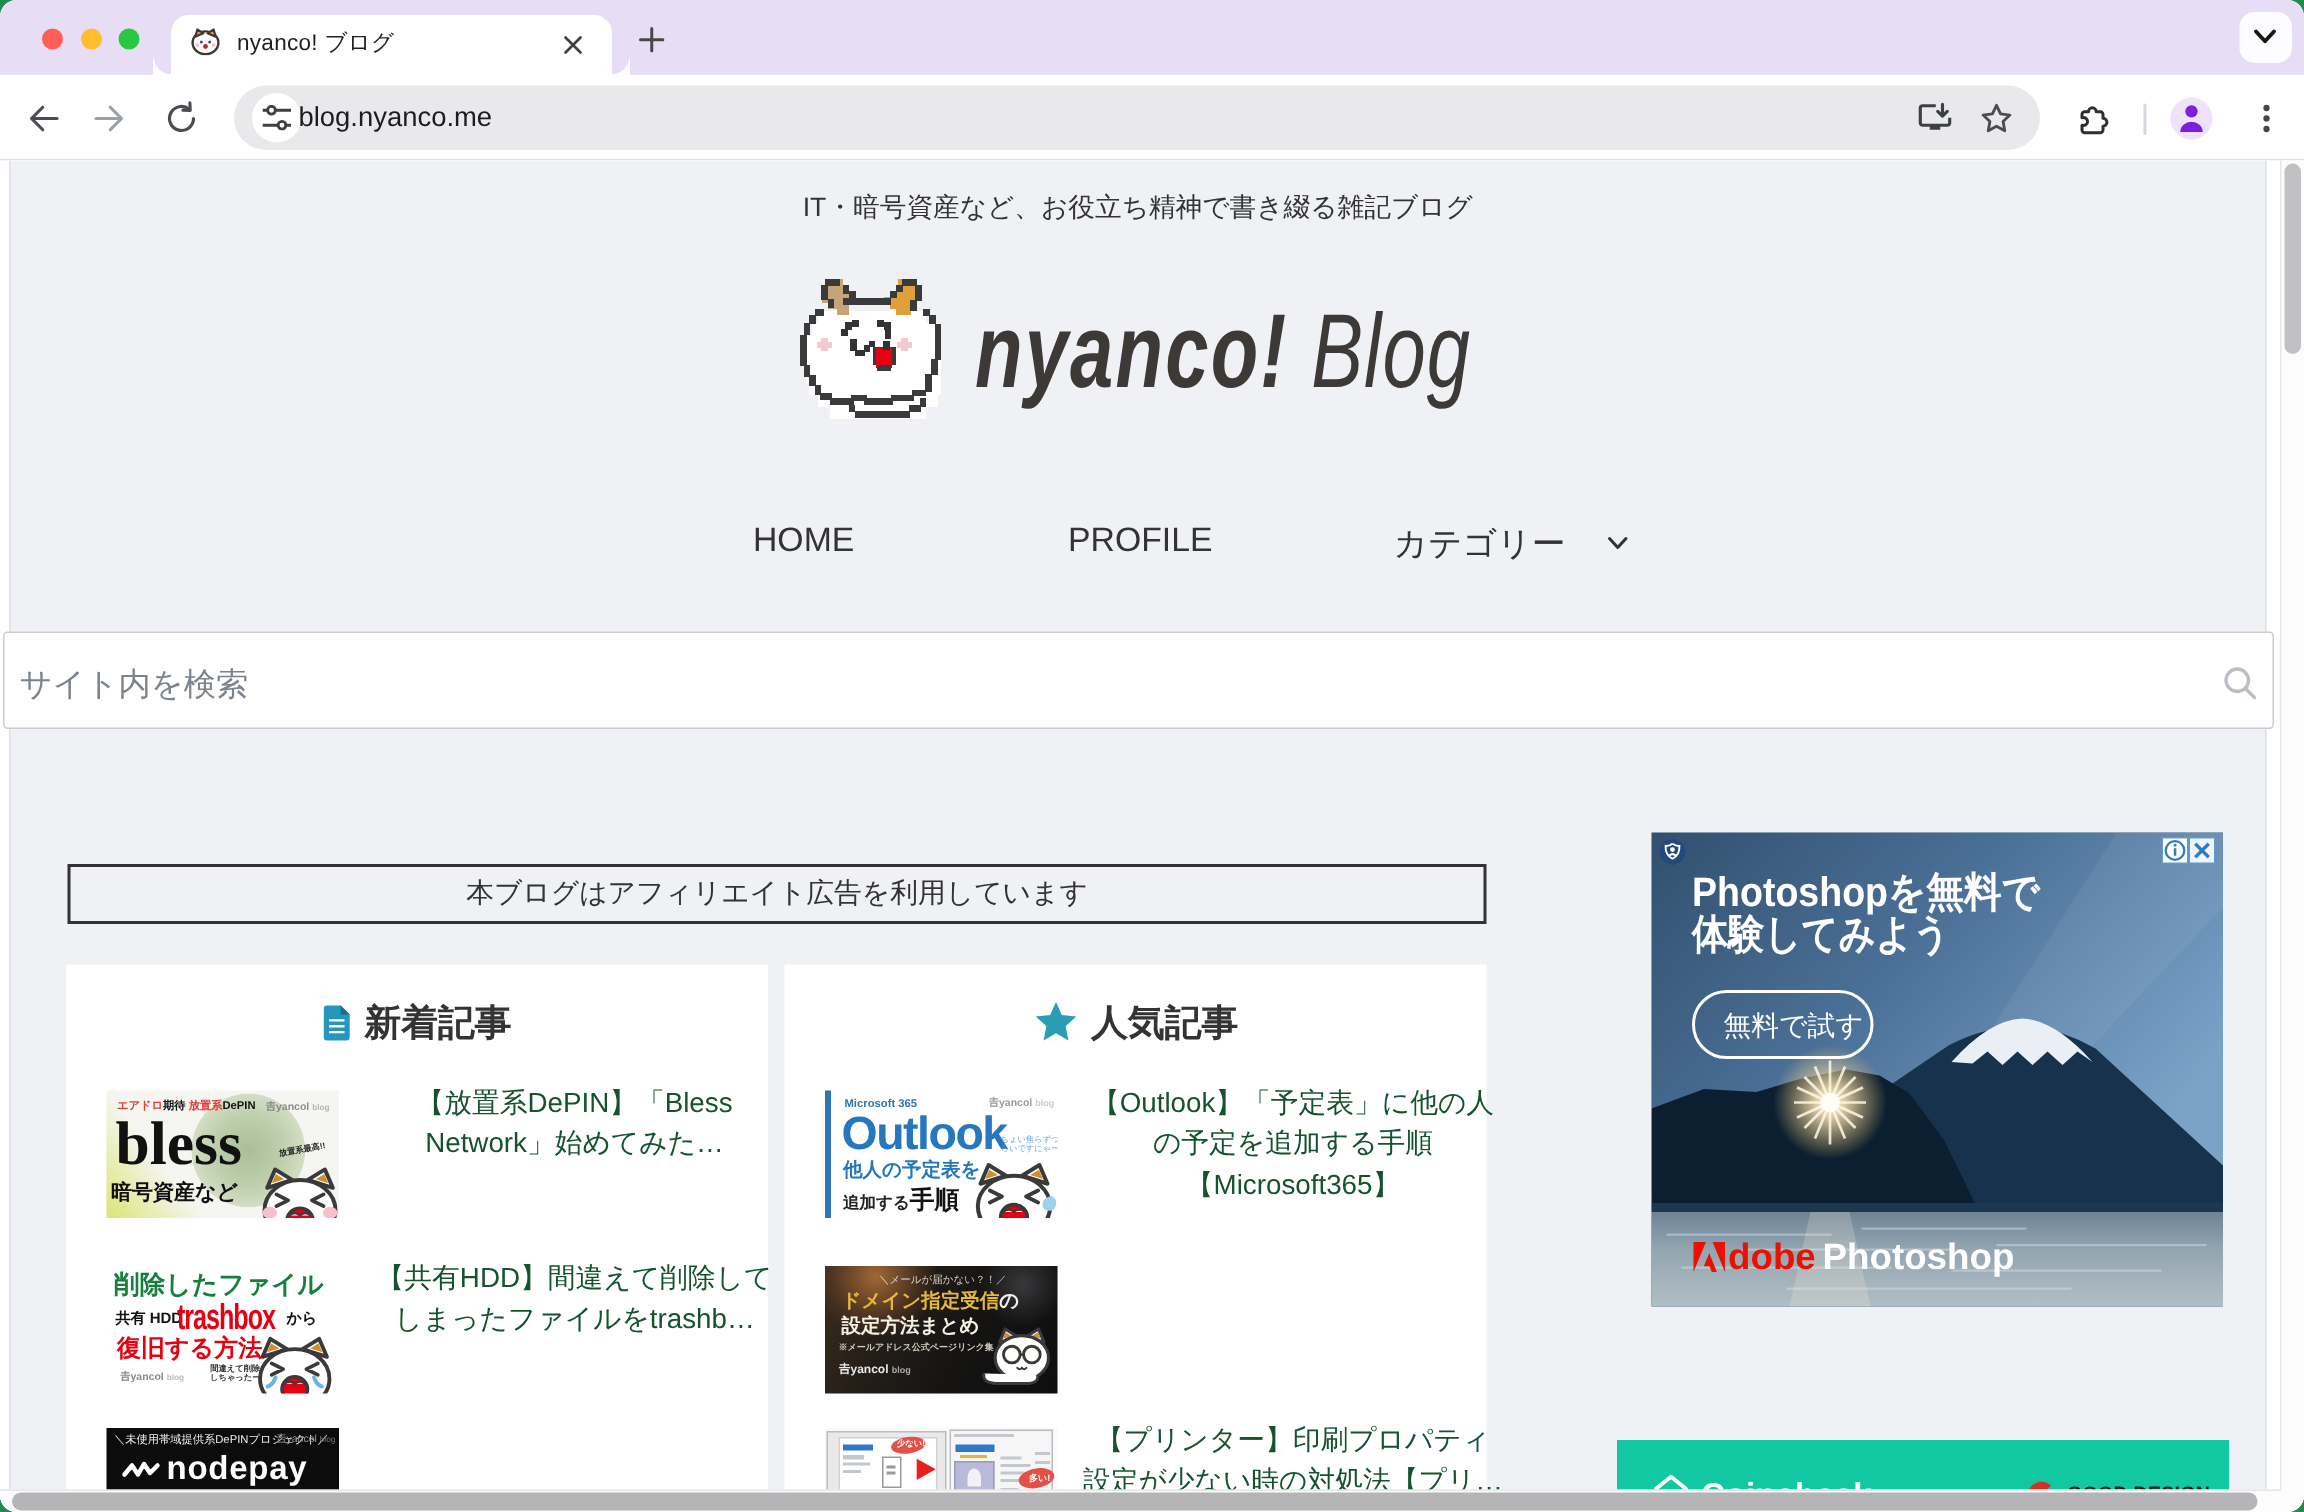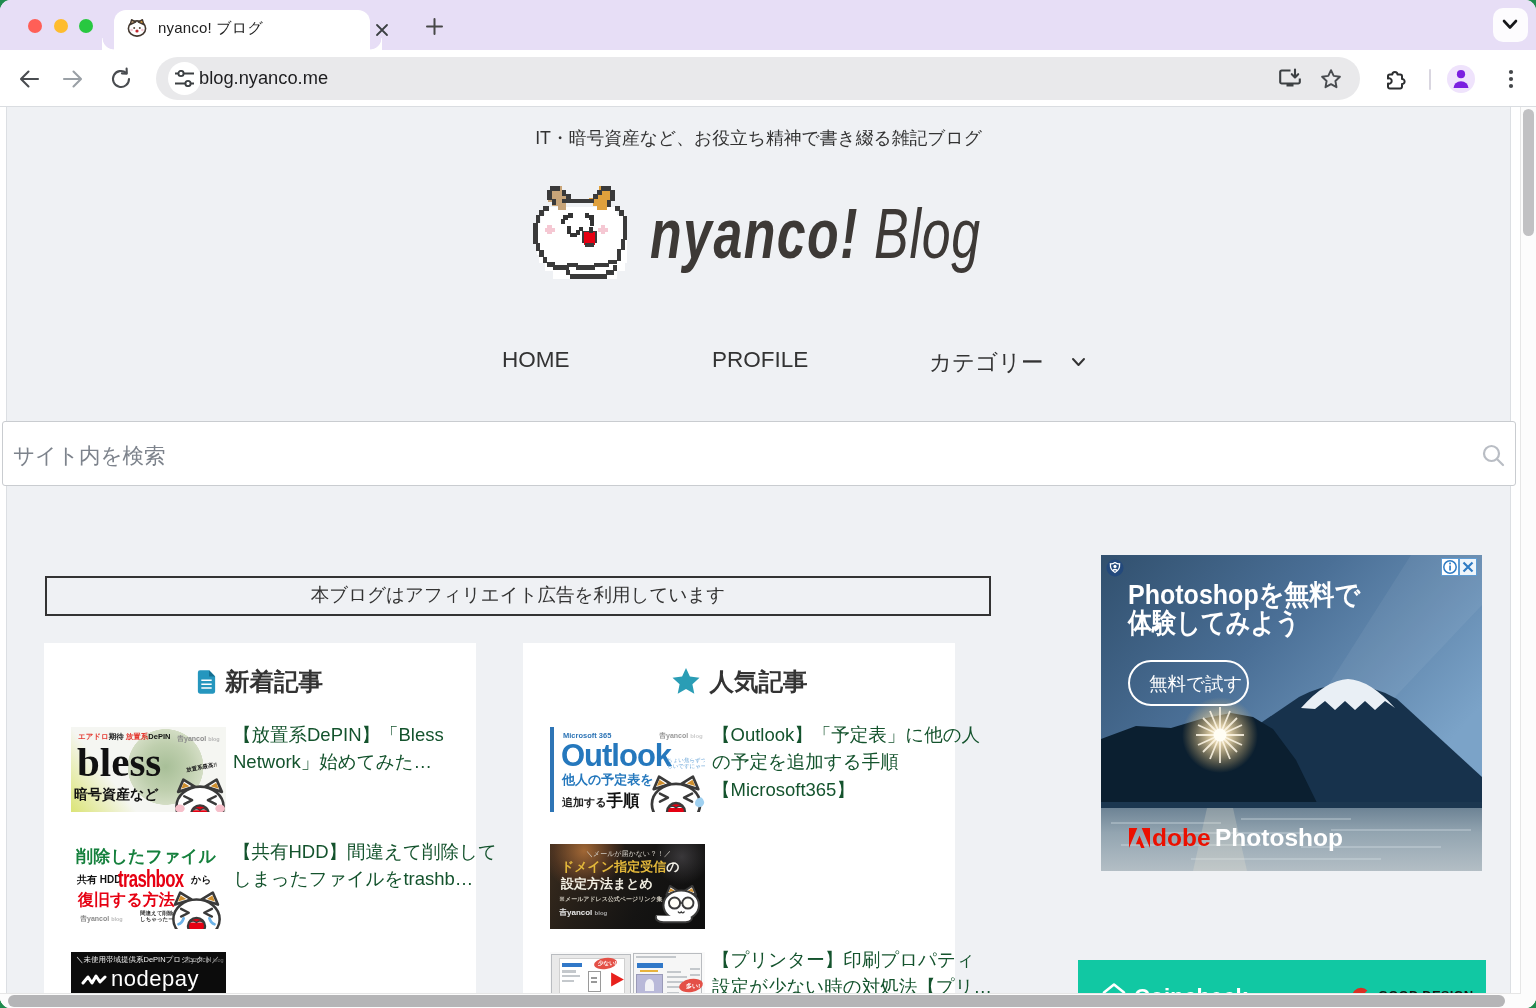--- a/index.html
+++ b/index.html
@@ -4,21 +4,21 @@
 <style>
   * { margin:0; padding:0; box-sizing:border-box; }
   html,body { width:1536px; height:1008px; overflow:hidden; }
   body { font-family:"Liberation Sans", sans-serif; background:#208b4e; position:relative; }
   svg { display:block; }
   #win { position:absolute; left:0; top:0; width:1536px; height:1008px; border-radius:11px; overflow:hidden; background:#fff; }
 
   
   #tabstrip { position:absolute; left:0; top:0; width:1536px; height:50px; background:#e7def6; }
   .light { position:absolute; top:19px; width:14px; height:14px; border-radius:50%; }
-  #tab { position:absolute; left:114px; top:10px; width:256px; height:40px; background:#fff; border-radius:12px 12px 0 0; }
+  #tab { position:absolute; left:114px; top:10px; width:294px; height:40px; background:#fff; border-radius:12px 12px 0 0; }
   #tab:before, #tab:after { content:""; position:absolute; bottom:0; width:12px; height:12px; background:radial-gradient(circle at 0 0, rgba(0,0,0,0) 0 11px, #fff 11.8px); }
   #tab:before { left:-12px; transform:scaleX(-1); }
   #tab:after  { right:-12px; }
   .tabtitle { position:absolute; left:44px; top:9px; font-size:15px; color:#1f1f1f; letter-spacing:.2px; }
   #chevbtn { position:absolute; left:1493px; top:8px; width:35px; height:34px; background:#fdfcfe; border-radius:10px; }
 
   
   #toolbar { position:absolute; left:0; top:50px; width:1536px; height:57px; background:#fff; border-bottom:1px solid #dadde1; }
   #urlpill { position:absolute; left:156px; top:7px; width:1204px; height:43px; border-radius:22px; background:#e9e9eb; }
   #tunecircle { position:absolute; left:12px; top:5px; width:33px; height:33px; border-radius:50%; background:#fff; }
@@ -40,21 +40,21 @@
   #logo { position:absolute; left:529px; top:76px; }
   #logotxt { position:absolute; left:650px; top:92px; font-style:italic; color:#3d3936; font-size:70px; line-height:70px; letter-spacing:1px; transform:scaleX(0.74); transform-origin:left top; white-space:nowrap; }
   #logotxt b { font-weight:bold; letter-spacing:2px; }
 
   .navitem { position:absolute; top:240px; font-size:22.5px; color:#333; }
 
   
   #notice { position:absolute; left:45px; top:469px; width:946px; height:40px; border:2px solid #333; text-align:center; line-height:34px; font-size:18.5px; color:#333; }
 
   
-  .card { position:absolute; top:536px; width:432px; height:365px; background:#fff; }
+  .card { position:absolute; top:536px; width:468px; height:365px; background:#fff;text-align:center; }
   #card-l { left:44px; }
   #card-r { left:523px; }
   .cardhead { position:absolute; top:22px; width:100%; display:flex; justify-content:center; align-items:center; gap:9px; font-size:24.5px; font-weight:bold; color:#333; }
   .row { position:absolute; left:27px; width:440px; height:85px; }
   .thumb { position:absolute; left:0; top:0; width:155px; height:85px; overflow:hidden; }
   .rtitle { position:absolute; left:162px; top:-6px; width:300px; font-size:18.5px; line-height:27.4px; color:#14532d; white-space:nowrap; }
 
   
   #ad { position:absolute; left:1101px; top:448px; width:381px; height:316px; overflow:hidden; background:#41628a; }
   #banner { position:absolute; left:1078px; top:853px; width:408px; height:48px; background:#11c8a3; overflow:hidden; }
@@ -271,21 +271,21 @@
         </div>
         <div class="rtitle">【共有HDD】間違えて削除して<br>しまったファイルをtrashb…</div>
       </div>
       <div class="row" style="top:309px;">
         <div class="thumb" id="th3">
           <span class="th-t" style="left:5px;top:4px;font-size:7.5px;color:#f0f0f0;">＼未使用帯域提供系DePINプロジェクト／</span>
           <span class="th-t" style="left:113px;top:4px;font-size:7px;color:#999;">𠮷yancol <span style="color:#777;font-size:5.5px;">blog</span></span>
           <svg style="position:absolute;left:10px;top:20px;" width="26" height="16" viewBox="0 0 26 16">
             <path d="M2 11 L7 5 L11 11 L15 4 L19 10 L24 5" fill="none" stroke="#fff" stroke-width="3" stroke-linecap="round" stroke-linejoin="round"></path>
           </svg>
-          <span class="th-t" style="left:40px;top:14px;font-size:22px;font-weight:normal;color:#fff;letter-spacing:.5px;">nodepay</span>
+          <span class="th-t" style="left:40px;top:14px;font-size:22px;font-weight:bold;color:#fff;letter-spacing:.5px;">nodepay</span>
         </div>
       </div>
     </div>
     <div class="card" id="card-r">
       <div class="cardhead">
         <svg width="30" height="29" viewBox="0 0 30 29">
           <path d="M15 1 L18.9 9.6 L28.5 10.7 L21.4 17.2 L23.3 26.7 L15 21.9 L6.7 26.7 L8.6 17.2 L1.5 10.7 L11.1 9.6 Z" fill="#2a9db5"></path>
         </svg>
         <span>人気記事</span>
       </div>

